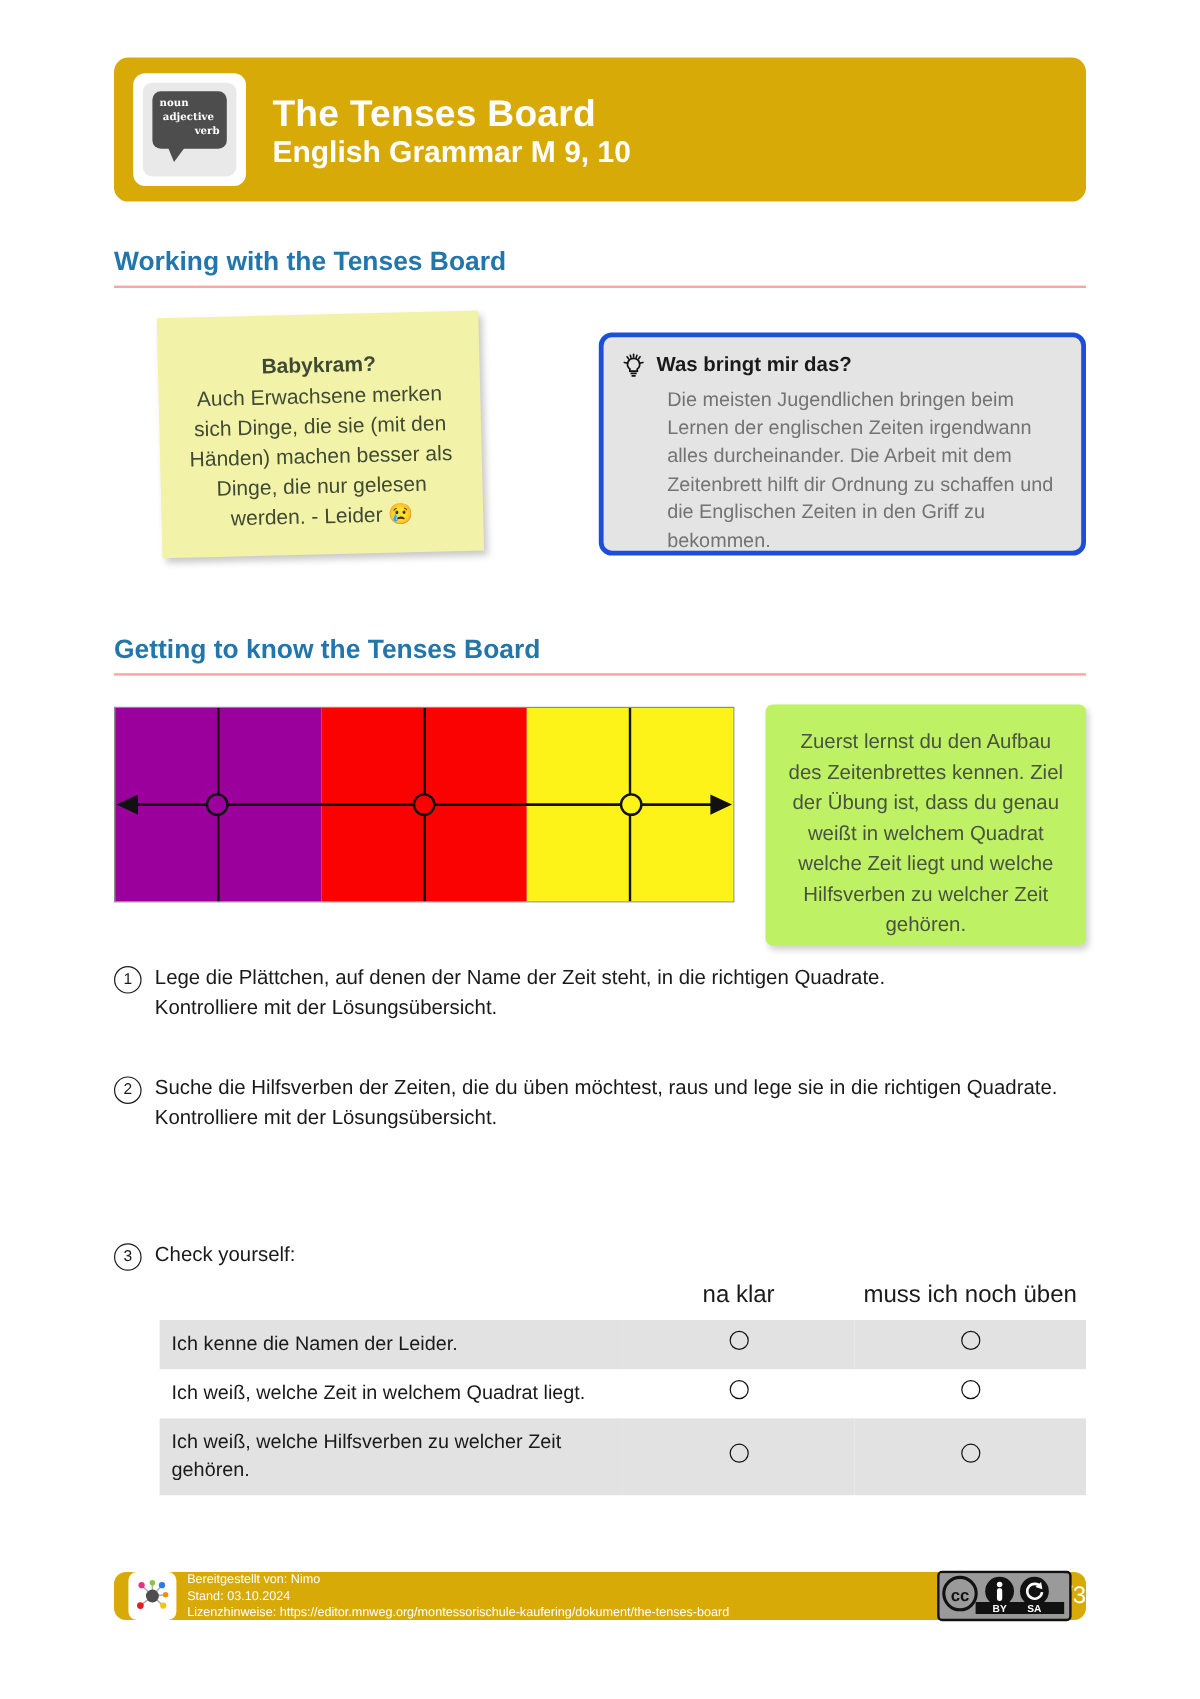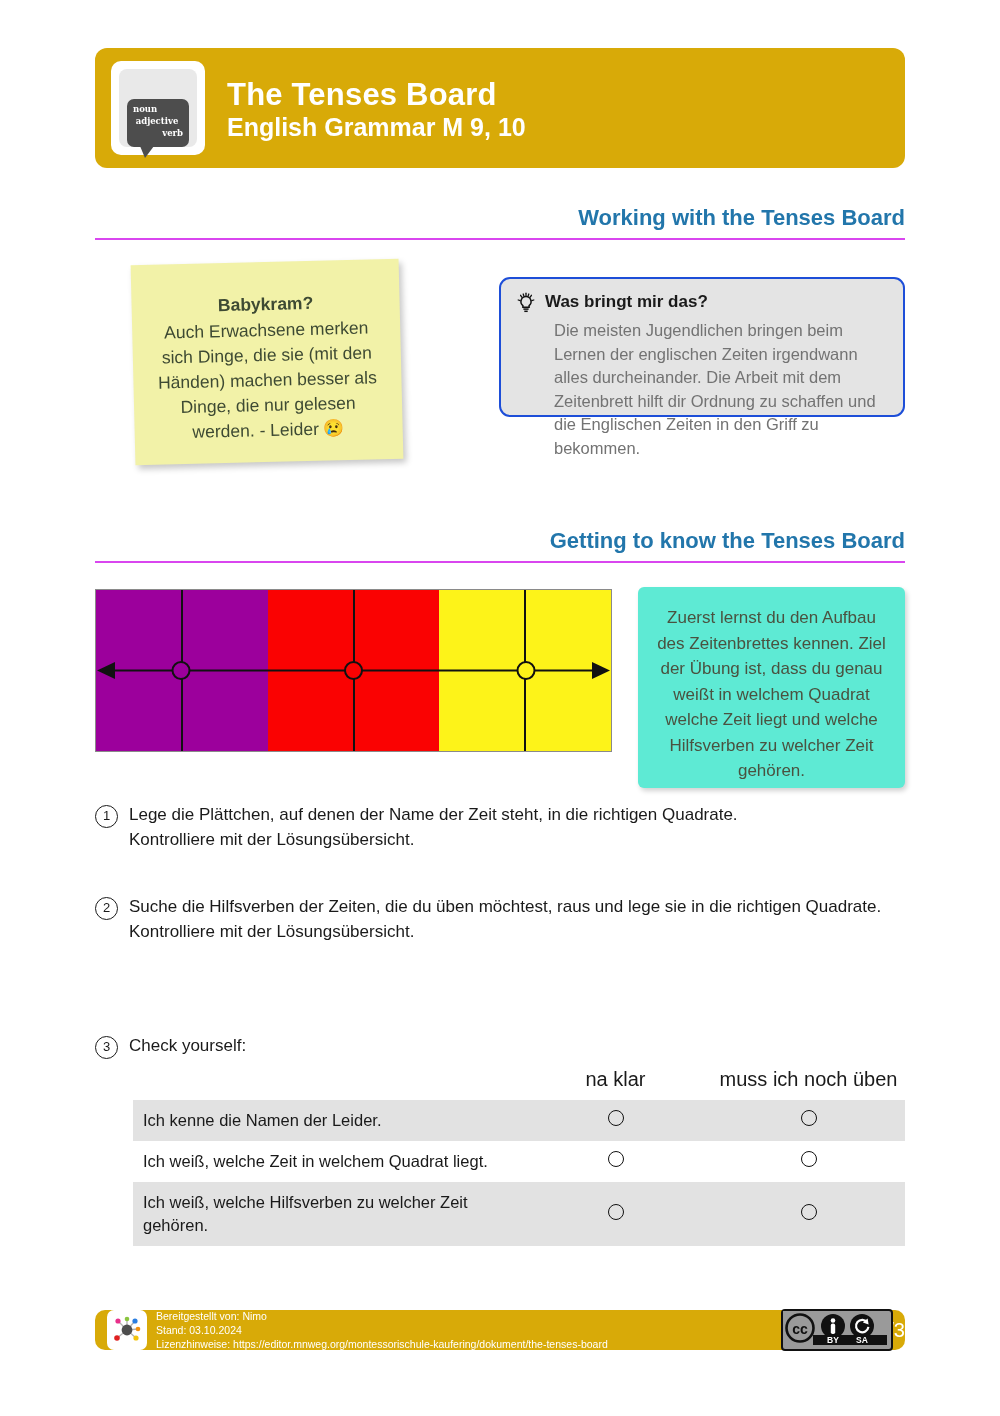--- a/index.html
+++ b/index.html
@@ -40,21 +40,21 @@
     justify-content: center;
     flex: 0 0 auto;
   }
   .logo-inner {
     width: 78px;
     height: 78px;
     background: #e9e9e9;
     border-radius: 8px;
     position: relative;
     display: flex;
-    align-items: flex-end;
+    align-items: flex-start;
     justify-content: center;
     padding-top: 7px;
     box-sizing: border-box;
   }
   .speech-bubble {
     width: 62px;
     height: 48px;
     background: #4d4d4d;
     border-radius: 7px;
     position: relative;
@@ -100,23 +100,22 @@
 
   
   .section-heading {
     position: absolute;
     left: 95px;
     width: 810px;
     color: #2276ab;
     font-size: 22px;
     font-weight: bold;
     padding-bottom: 7px;
-    border-bottom: 2px solid #d946ef;
-    box-sizing: border-box;
-    text-align: right;
+    border-bottom: 2px solid #fca5a5;
+    box-sizing: border-box;
   }
   #heading-working { top: 205px; }
   #heading-getting { top: 528px; }
 
   
   .sticky-note {
     position: absolute;
     left: 133px;
     top: 262px;
     width: 268px;
@@ -137,23 +136,23 @@
     margin-bottom: 1px;
   }
   .sticky-emoji { font-size: 17px; }
 
   
   .info-card {
     position: absolute;
     left: 499px;
     top: 277px;
     width: 406px;
-    height: 140px;
+    height: 186px;
     background: #e4e4e4;
-    border: 2px solid #1d4ed8;
+    border: 4px solid #1d4ed8;
     border-radius: 11px;
     box-sizing: border-box;
     padding: 12px 14px 0 14px;
   }
   .info-head-row {
     display: flex;
     align-items: flex-start;
     gap: 8px;
   }
   .bulb-icon { flex: 0 0 auto; margin-top: 1px; }
@@ -209,21 +208,21 @@
     pointer-events: none;
   }
 
   
   .goal-box {
     position: absolute;
     left: 638px;
     top: 587px;
     width: 267px;
     height: 201px;
-    background: #5eead4;
+    background: #bef264;
     border-radius: 6px;
     box-shadow: 2px 3px 5px rgba(0,0,0,0.18);
     box-sizing: border-box;
     padding: 18px 16px 0 16px;
     text-align: center;
     color: #4a5240;
     font-size: 17px;
     line-height: 25.5px;
   }
 

